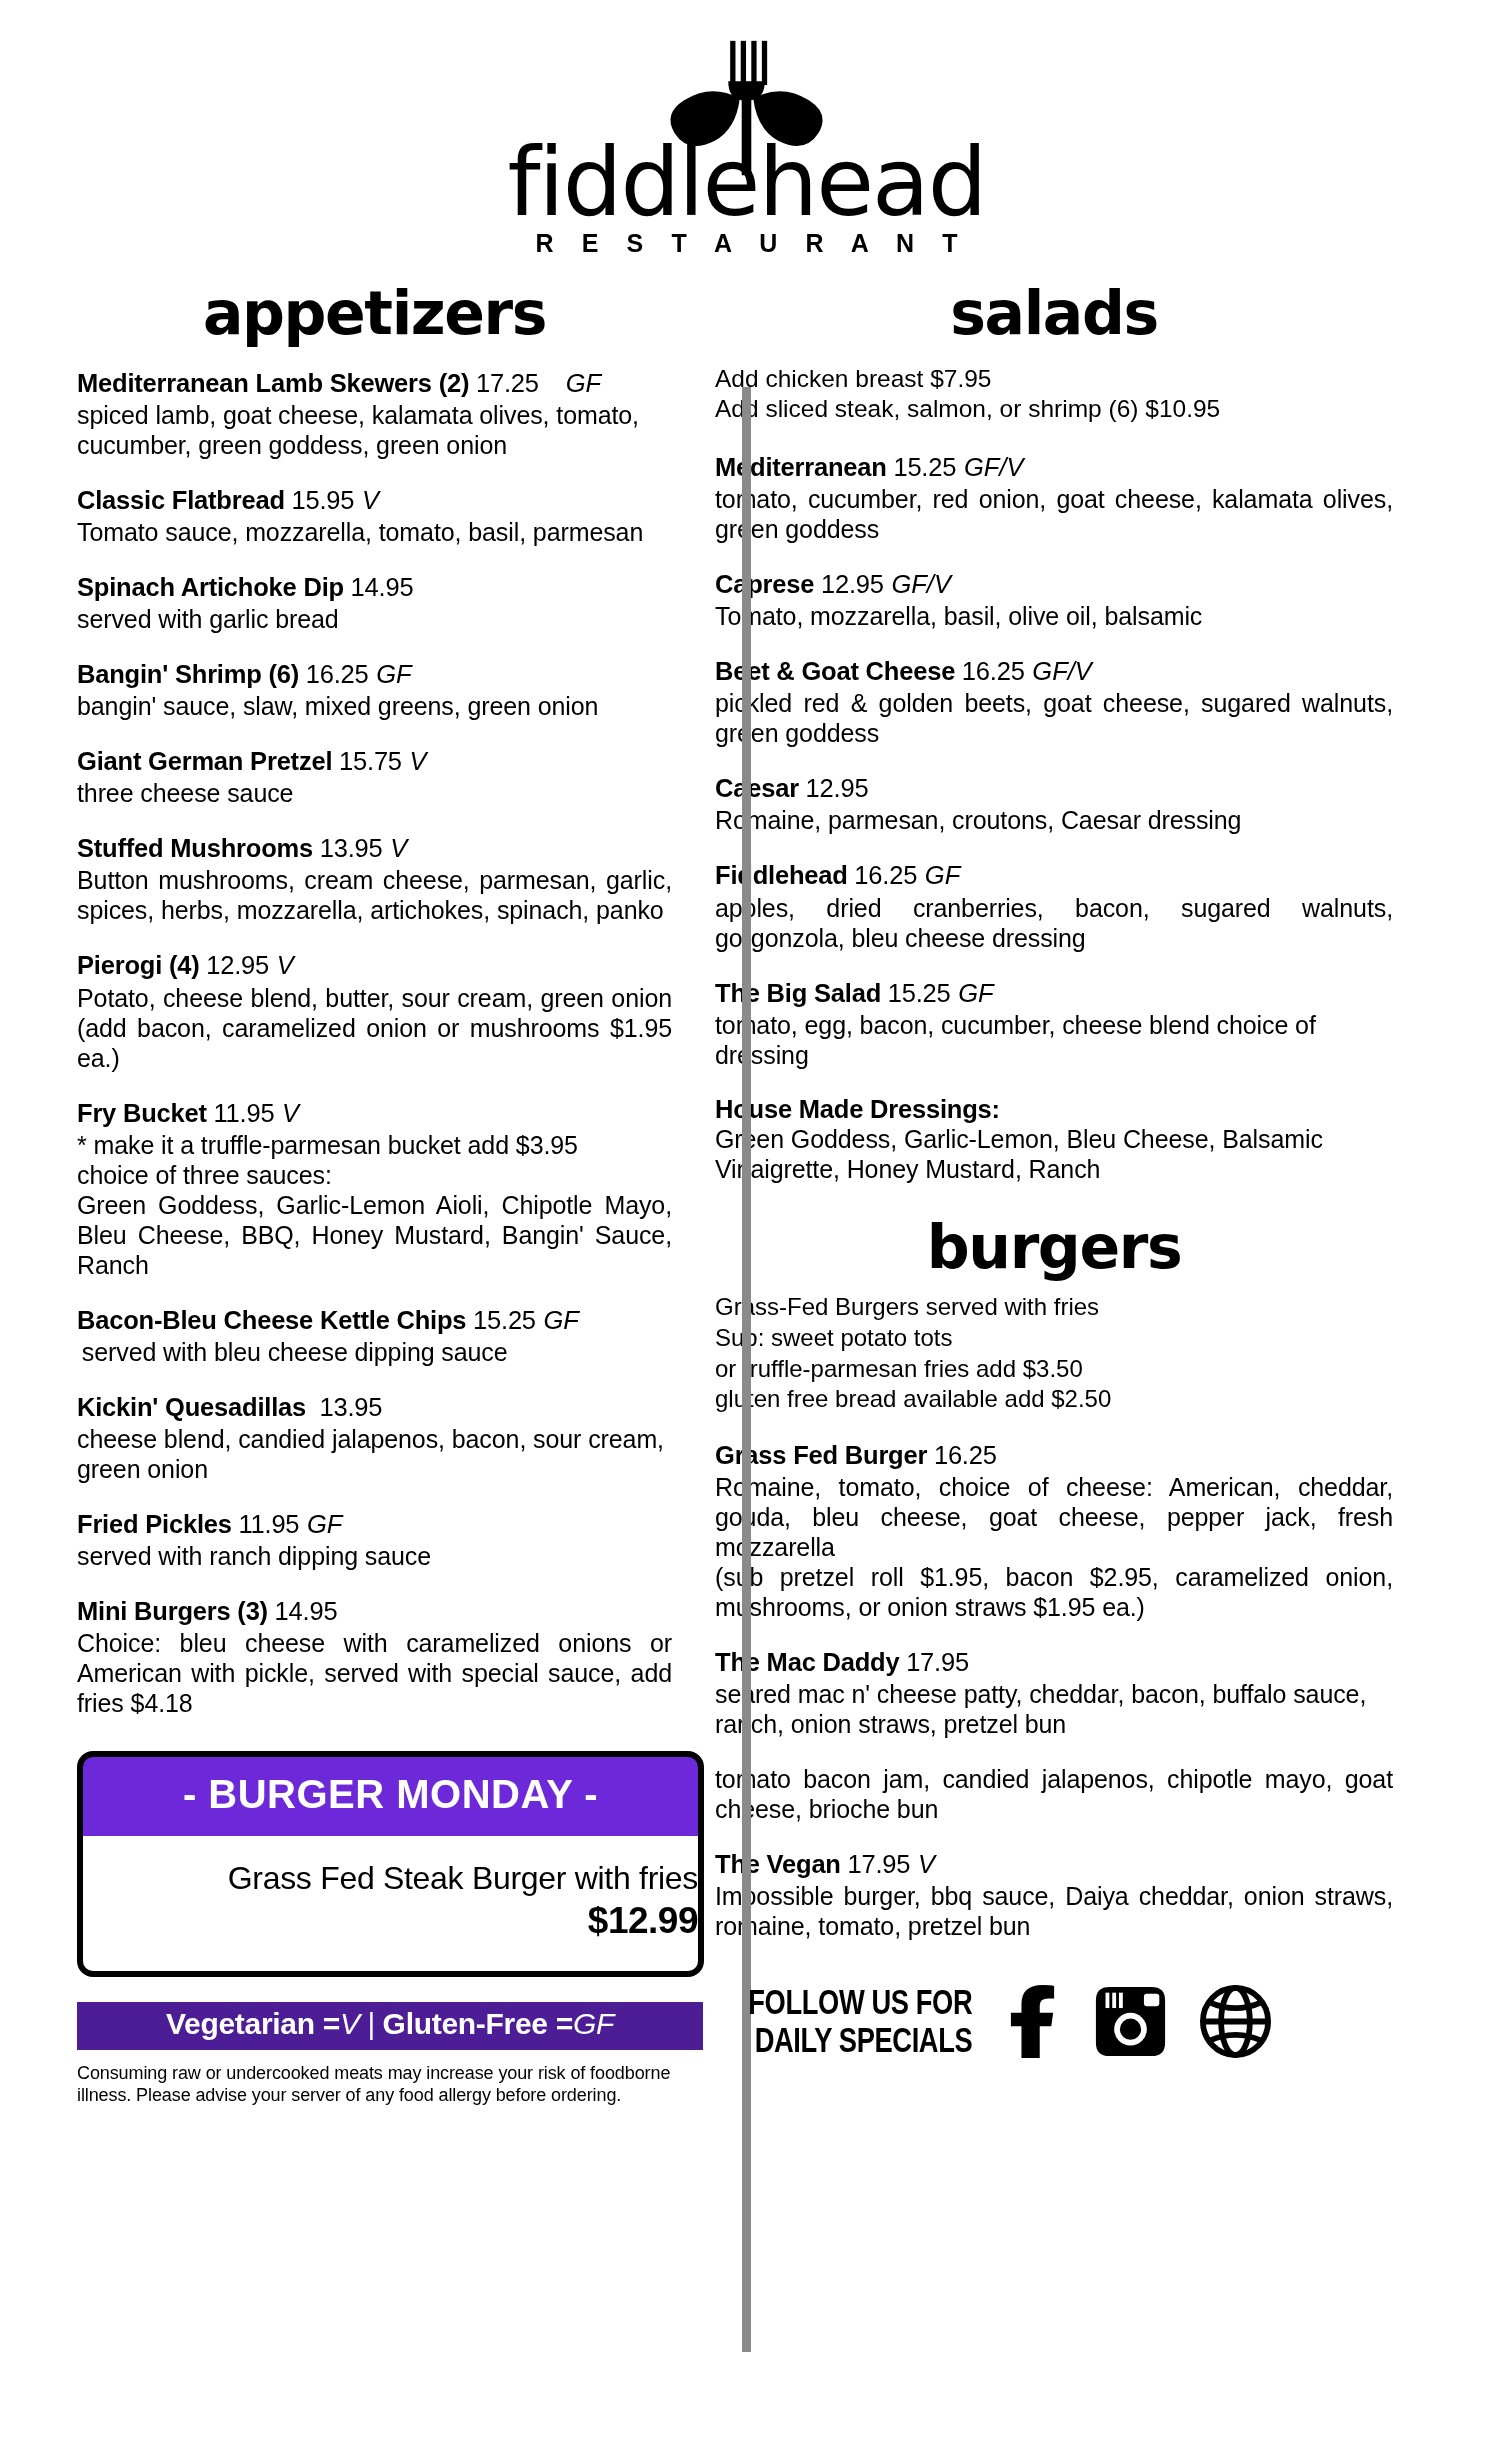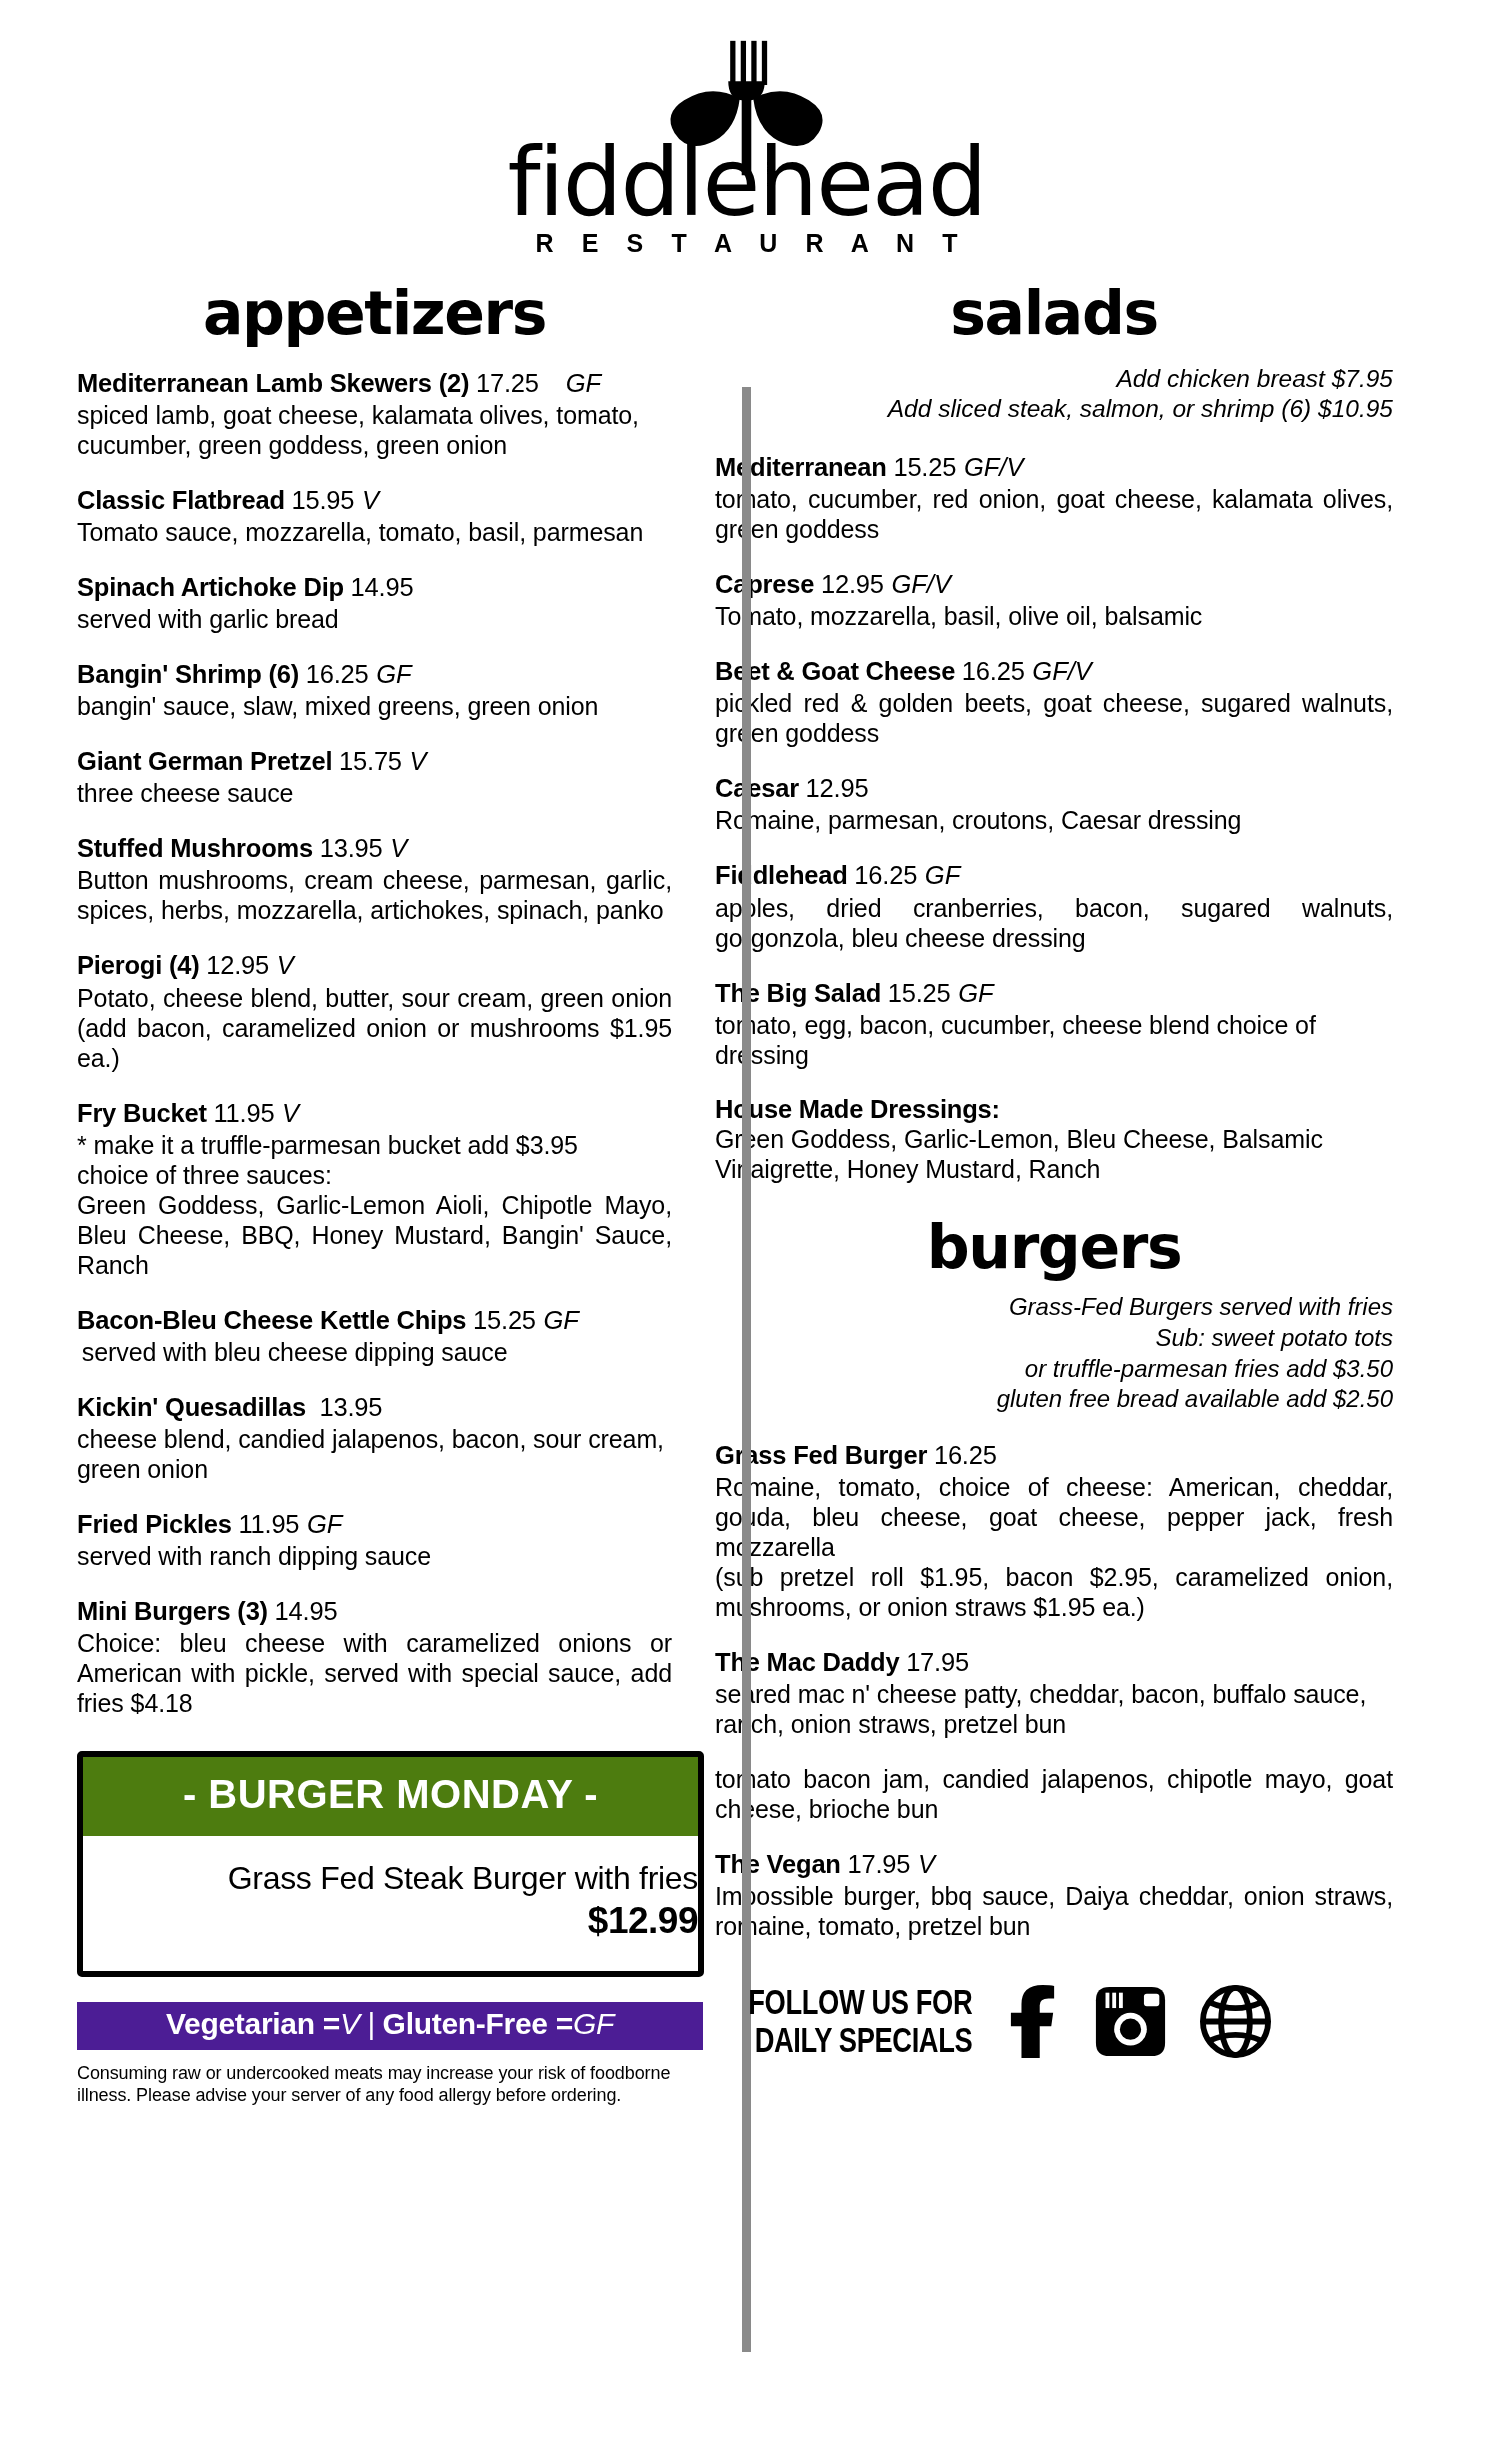--- a/index.html
+++ b/index.html
@@ -69,22 +69,21 @@
     font-weight: 700;
     letter-spacing: -1.4px;
     text-align: center;
     line-height: 1;
     margin: 0 0 25px 0;
   }
   .section-title.salads { margin-bottom: 21px; }
   .section-title.burgers { margin: 33px 0 15.4px 0; }
 
   .section-note {
-    text-align: right;
-    font-style: italic;
+    text-align: left;
     font-size: 24.5px;
     line-height: 1.25;
     margin-bottom: 27px;
   }
   .section-note.burger-note { font-size: 24px; line-height: 1.28; margin-bottom: 25px; }
 
   
   .item { margin-bottom: 25px; }
   .item:last-child { margin-bottom: 0; }
   .item-head {
@@ -104,23 +103,23 @@
   .item-desc.just { text-align: justify; }
   .item-desc.indent { padding-left: 4.8px; }
 
   .dressing-head { font-size: 25.5px; font-weight: 700; letter-spacing: -0.2px; }
 
   
   .promo {
     margin-top: 33px;
     width: 615px;
     border: 6.7px solid #000;
-    border-radius: 5px;
+    border-radius: 16px;
     overflow: hidden;
-    background: #4d7c0f;
+    background: #6d28d9;
   }
   .promo-title {
     color: #fff;
     text-align: center;
     font-size: 40px;
     font-weight: 700;
     letter-spacing: 0.5px;
     padding: 15.4px 0 19px 0;
   }
   .promo-body {

